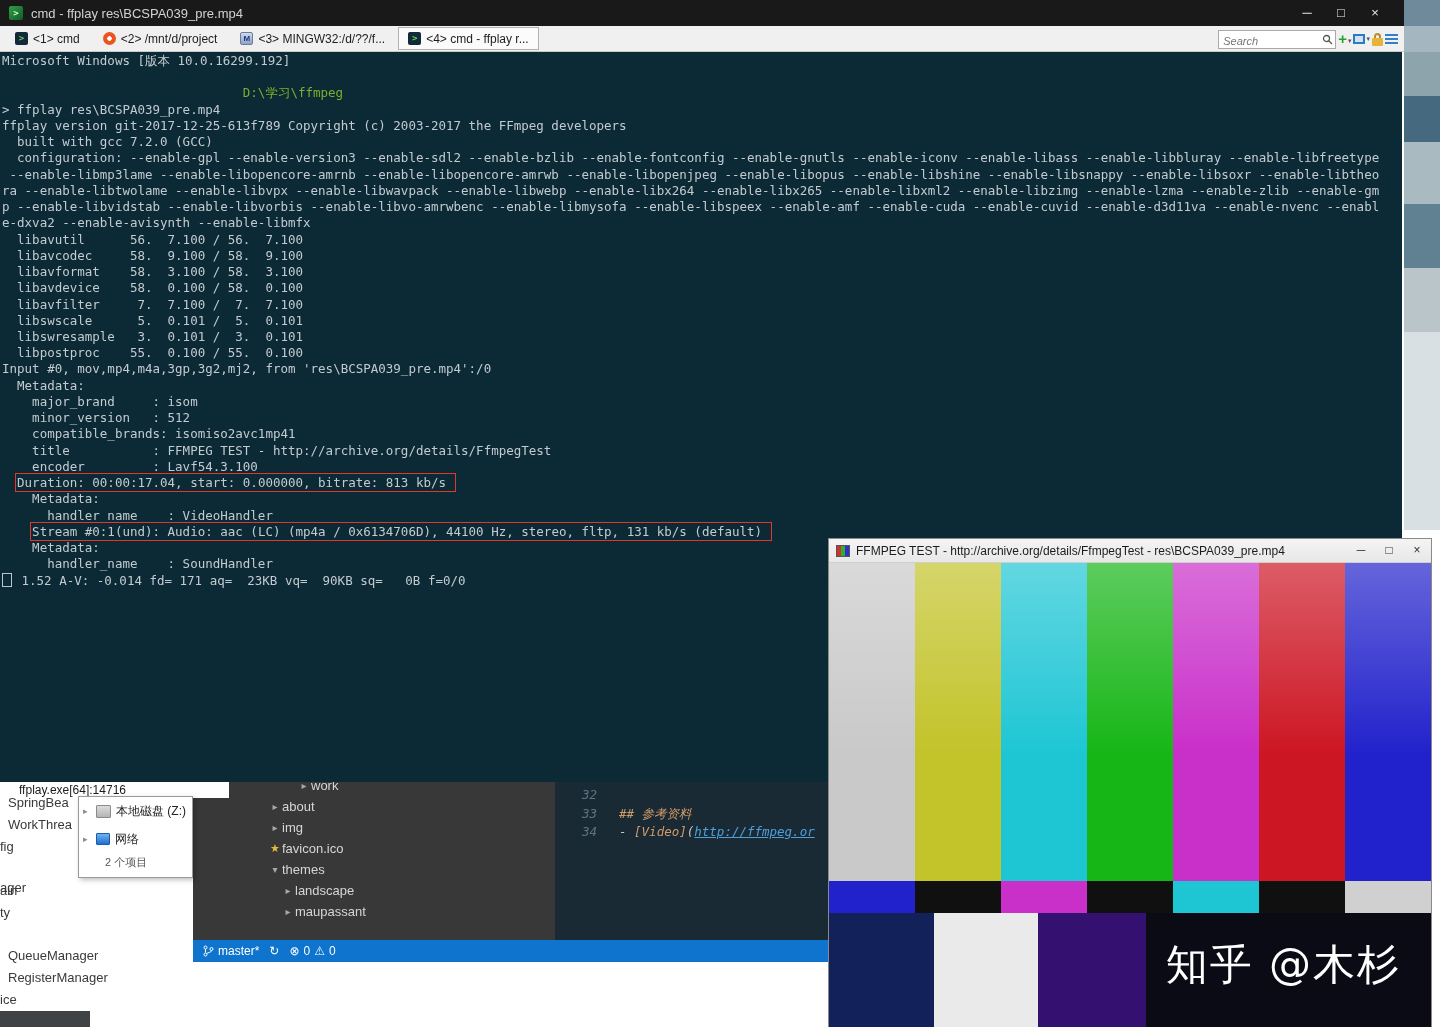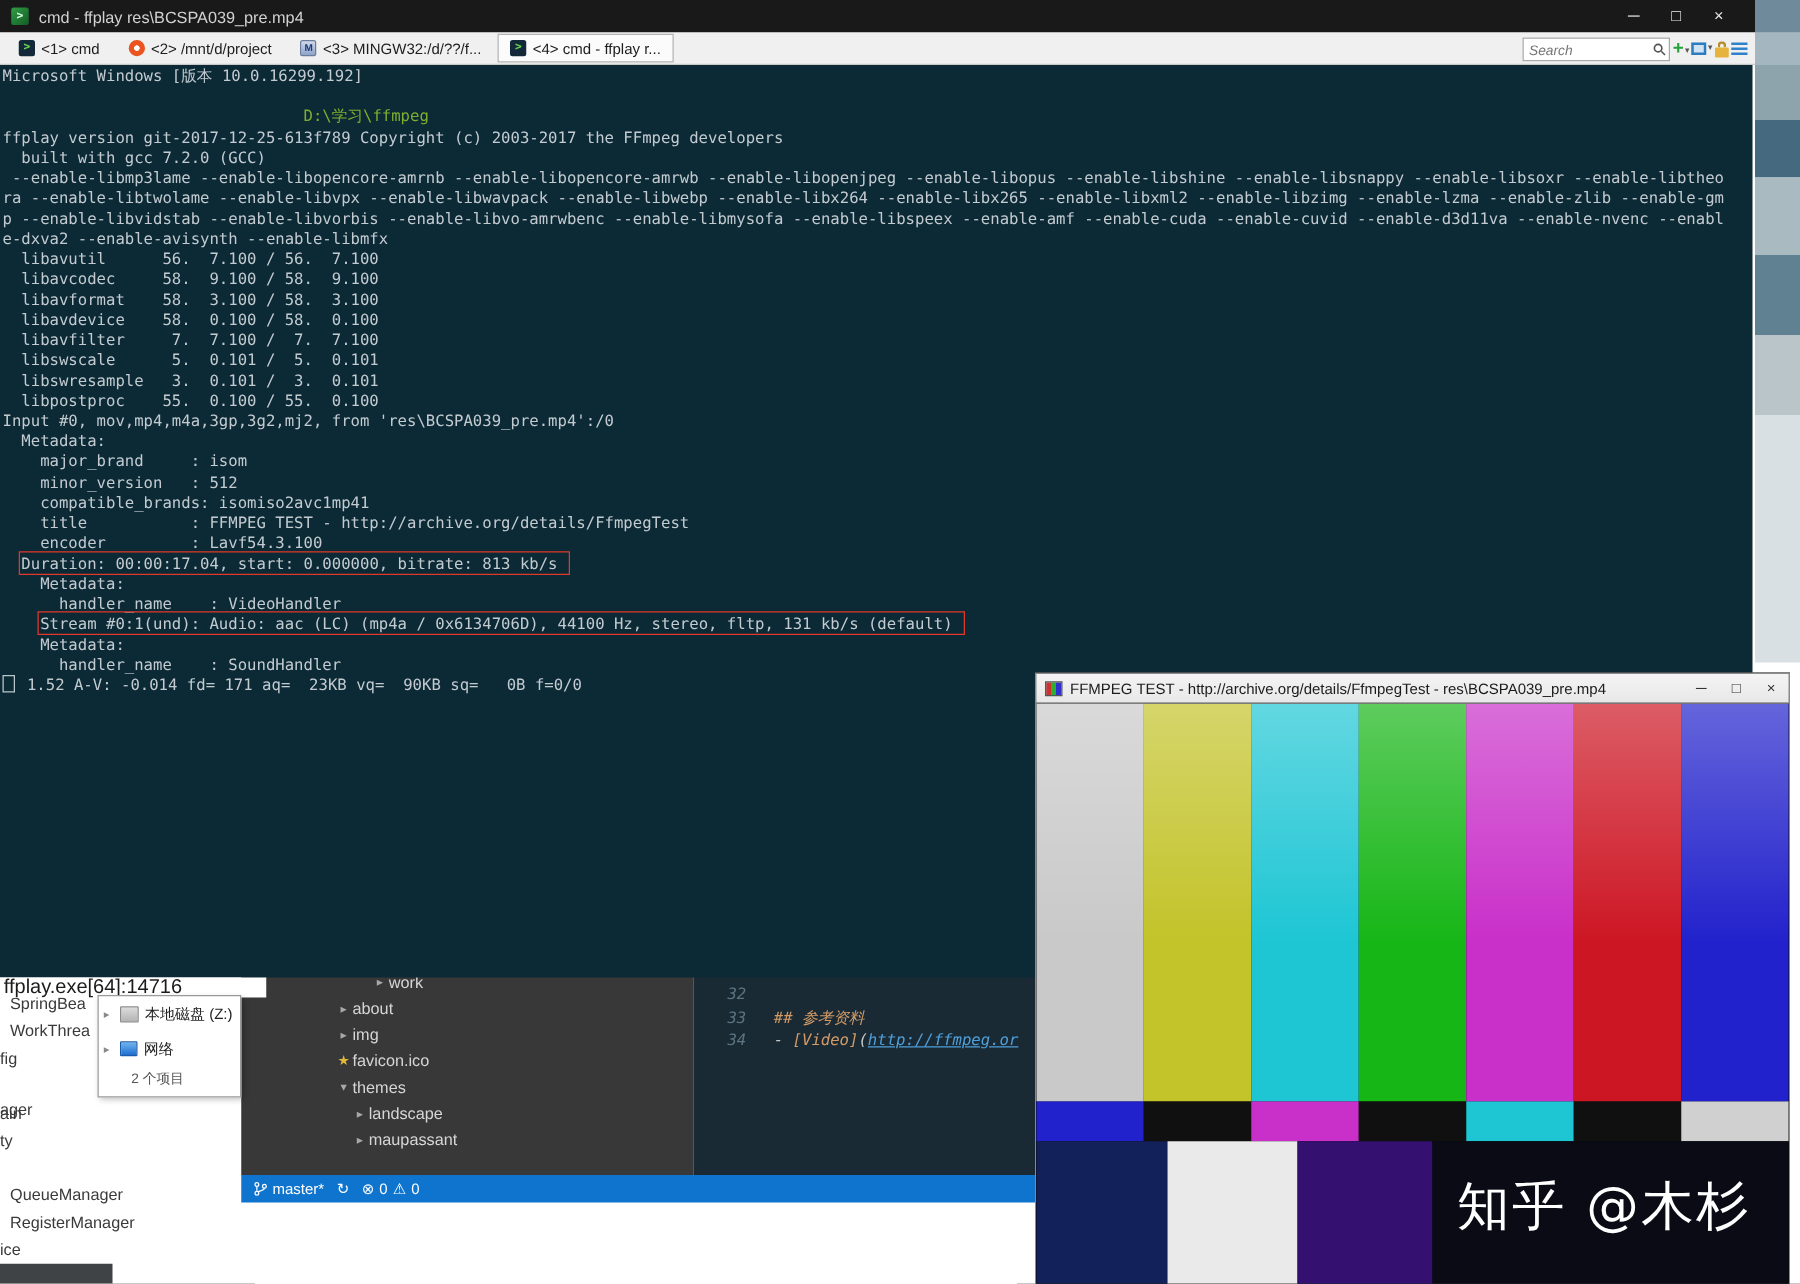--- a/index.html
+++ b/index.html
@@ -75,22 +75,22 @@
   .lock-body{width:11px;height:8px;background:#e6b33c;border-radius:1px;}
   .menu-glyph{display:flex;flex-direction:column;gap:2px;}
   .menu-glyph i{width:13px;height:2px;background:#2f81c9;display:block;}
 
   .terminal{position:absolute;left:0;top:52px;width:1402px;height:730px;background:#0c2a35;z-index:10;
             padding:1px 12px 0 2px;box-sizing:border-box;overflow:hidden;}
   .tline{height:16.24px;line-height:16.24px;white-space:pre;font-family:"DejaVu Sans Mono",monospace;font-size:12.5px;color:#c3cbd1;}
   .t-green{color:#7fae2e;}
   .red-box{outline:1px solid #e0392b;outline-offset:1px;}
   .term-cursor{display:inline-block;width:8px;height:12px;border:1px solid #b9c6cc;vertical-align:-2px;margin-right:2px;}
-  .term-status{position:absolute;left:0;top:782px;width:213px;height:16px;background:#fff;z-index:10;
-               font-size:16px;color:#1b1b1b;padding-left:3px;line-height:16px;box-sizing:border-box;white-space:nowrap;}
+  .term-status{position:absolute;left:16px;top:782px;width:213px;height:16px;background:#fff;z-index:10;
+               font-size:12px;color:#1b1b1b;padding-left:3px;line-height:16px;box-sizing:border-box;white-space:nowrap;}
 
   
   .mosaic{position:absolute;left:1404px;width:36px;z-index:12;}
 
   
   .ffplay{position:absolute;left:828px;top:538px;width:604px;height:520px;background:#000;border:1px solid #8a8a8a;
           box-sizing:border-box;z-index:20;}
   .ffplay-titlebar{height:24px;background:linear-gradient(#f4f4f4,#e8e8e8);display:flex;align-items:center;
                    color:#1c1c1c;font-size:12px;border-bottom:1px solid #cfcfcf;box-sizing:border-box;}
   .film-icon{width:14px;height:12px;margin:0 6px 0 7px;flex:none;border:1px solid #555;box-sizing:border-box;
@@ -262,22 +262,24 @@
           <i></i>
         </span>
     </div>
   </div>
 
   <div class="terminal">
     <div>
         <div class="tline">Microsoft Windows [版本 10.0.16299.192]</div>
         <div class="tline">&nbsp;</div>
         <div class="tline t-green">                                D:\学习\ffmpeg</div>
+        <div class="tline">&gt; ffplay res\BCSPA039_pre.mp4</div>
         <div class="tline">ffplay version git-2017-12-25-613f789 Copyright (c) 2003-2017 the FFmpeg developers</div>
         <div class="tline">  built with gcc 7.2.0 (GCC)</div>
+        <div class="tline">  configuration: --enable-gpl --enable-version3 --enable-sdl2 --enable-bzlib --enable-fontconfig --enable-gnutls --enable-iconv --enable-libass --enable-libbluray --enable-libfreetype</div>
         <div class="tline"> --enable-libmp3lame --enable-libopencore-amrnb --enable-libopencore-amrwb --enable-libopenjpeg --enable-libopus --enable-libshine --enable-libsnappy --enable-libsoxr --enable-libtheo</div>
         <div class="tline">ra --enable-libtwolame --enable-libvpx --enable-libwavpack --enable-libwebp --enable-libx264 --enable-libx265 --enable-libxml2 --enable-libzimg --enable-lzma --enable-zlib --enable-gm</div>
         <div class="tline">p --enable-libvidstab --enable-libvorbis --enable-libvo-amrwbenc --enable-libmysofa --enable-libspeex --enable-amf --enable-cuda --enable-cuvid --enable-d3d11va --enable-nvenc --enabl</div>
         <div class="tline">e-dxva2 --enable-avisynth --enable-libmfx</div>
         <div class="tline">  libavutil      56.  7.100 / 56.  7.100</div>
         <div class="tline">  libavcodec     58.  9.100 / 58.  9.100</div>
         <div class="tline">  libavformat    58.  3.100 / 58.  3.100</div>
         <div class="tline">  libavdevice    58.  0.100 / 58.  0.100</div>
         <div class="tline">  libavfilter     7.  7.100 /  7.  7.100</div>
         <div class="tline">  libswscale      5.  0.101 /  5.  0.101</div>

